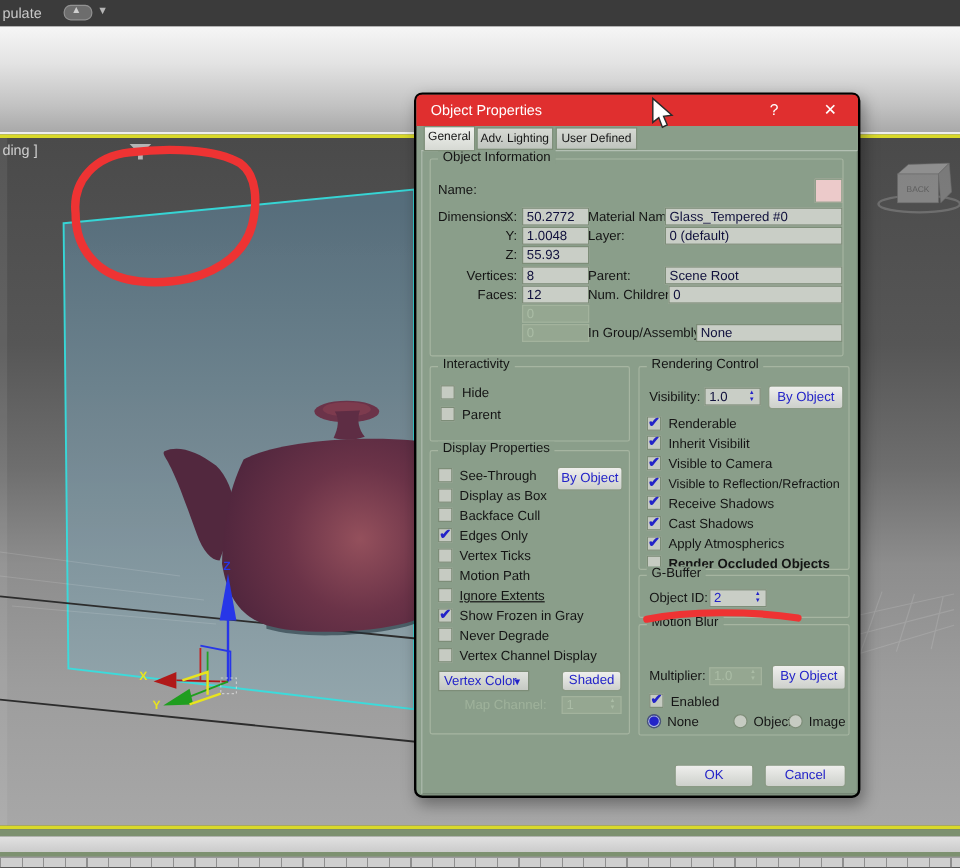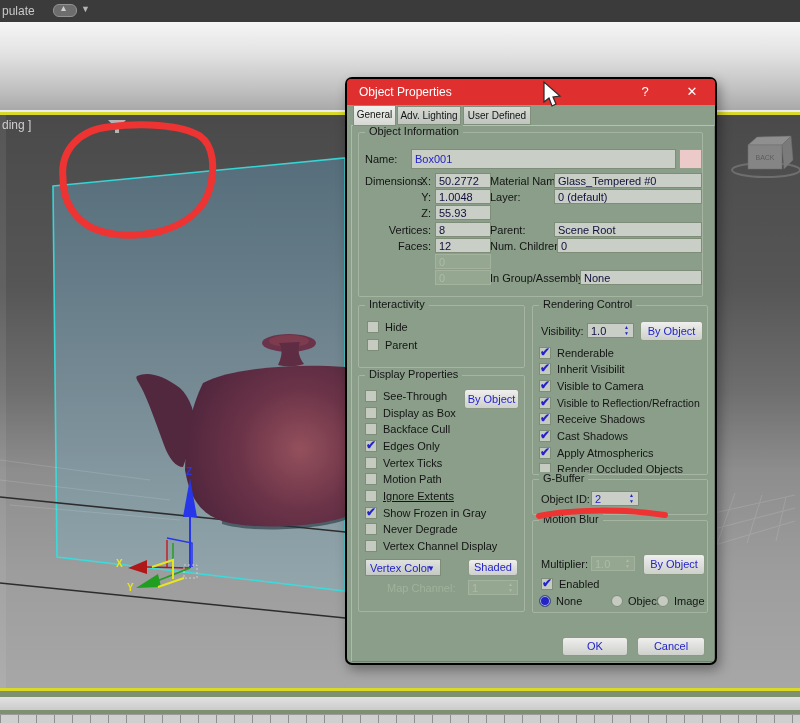--- a/index.html
+++ b/index.html
@@ -189,21 +189,20 @@
     </div>
 
     <div class="tab active" style="left:6px;width:43px;">General</div>
     <div class="tab" style="left:50px;width:64px;">Adv. Lighting</div>
     <div class="tab" style="left:116px;width:68px;">User Defined</div>
     <div class="tabpage"></div>
 
     <div class="group" style="left:11px;top:53px;width:345px;height:165px;">
       <span class="legend">Object Information</span>
       <span class="lab" style="left:6px;top:20px;">Name:</span>
-      <div class="field tall blue" style="left:52px;top:16px;width:265px;">Box001</div>
       <div class="swatch" style="left:320px;top:16px;width:23px;height:20px;"></div>
 
       <span class="lab" style="left:6px;top:42px;">Dimensions:</span>
       <span class="lab r" style="left:40px;top:42px;width:32px;">X:</span>
       <div class="field" style="left:76px;top:40px;width:56px;">50.2772</div>
       <span class="lab r" style="left:40px;top:58px;width:32px;">Y:</span>
       <div class="field" style="left:76px;top:56px;width:56px;">1.0048</div>
       <span class="lab r" style="left:40px;top:74px;width:32px;">Z:</span>
       <div class="field" style="left:76px;top:72px;width:56px;">55.93</div>
       <span class="lab r" style="left:8px;top:91px;width:64px;">Vertices:</span>
@@ -255,21 +254,21 @@
       <span class="lab" style="left:8px;top:19px;">Visibility:</span>
       <div class="field" style="left:54px;top:17px;width:47px;"><span>1.0</span><span class="spin"></span></div>
       <div class="btn" style="left:107px;top:15px;width:63px;height:20px;line-height:18px;">By Object</div>
       <div class="cbrow" style="left:6px;top:41px;"><span class="cb on"></span><span>Renderable</span></div>
       <div class="cbrow" style="left:6px;top:57px;"><span class="cb on"></span><span>Inherit Visibilit</span></div>
       <div class="cbrow" style="left:6px;top:74px;"><span class="cb on"></span><span>Visible to Camera</span></div>
       <div class="cbrow" style="left:6px;top:91px;font-size:10.5px;"><span class="cb on"></span><span>Visible to Reflection/Refraction</span></div>
       <div class="cbrow" style="left:6px;top:107px;"><span class="cb on"></span><span>Receive Shadows</span></div>
       <div class="cbrow" style="left:6px;top:124px;"><span class="cb on"></span><span>Cast Shadows</span></div>
       <div class="cbrow" style="left:6px;top:141px;"><span class="cb on"></span><span>Apply Atmospherics</span></div>
-      <div class="cbrow" style="left:6px;top:157px;"><span class="cb"></span><span>Render Occluded Objects</span></div>
+      <div class="cbrow" style="left:6px;top:157px;font-weight:bold;"><span class="cb"></span><span>Render Occluded Objects</span></div>
     </div>
 
     <div class="group" style="left:185px;top:400px;width:176px;height:36px;padding-left:32px;">
       <span class="legend">G-Buffer</span>
       <span class="lab" style="left:8px;top:13px;">Object ID:</span>
       <div class="field blue" style="left:58px;top:11px;width:48px;"><span>2</span><span class="spin"></span></div>
     </div>
 
     <svg class="anno-underline" width="140" height="16" viewBox="0 0 140 16">
       <path d="M4,10 C38,3 90,3 130,9" fill="none" stroke="#ee3333" stroke-width="6" stroke-linecap="round"></path>

